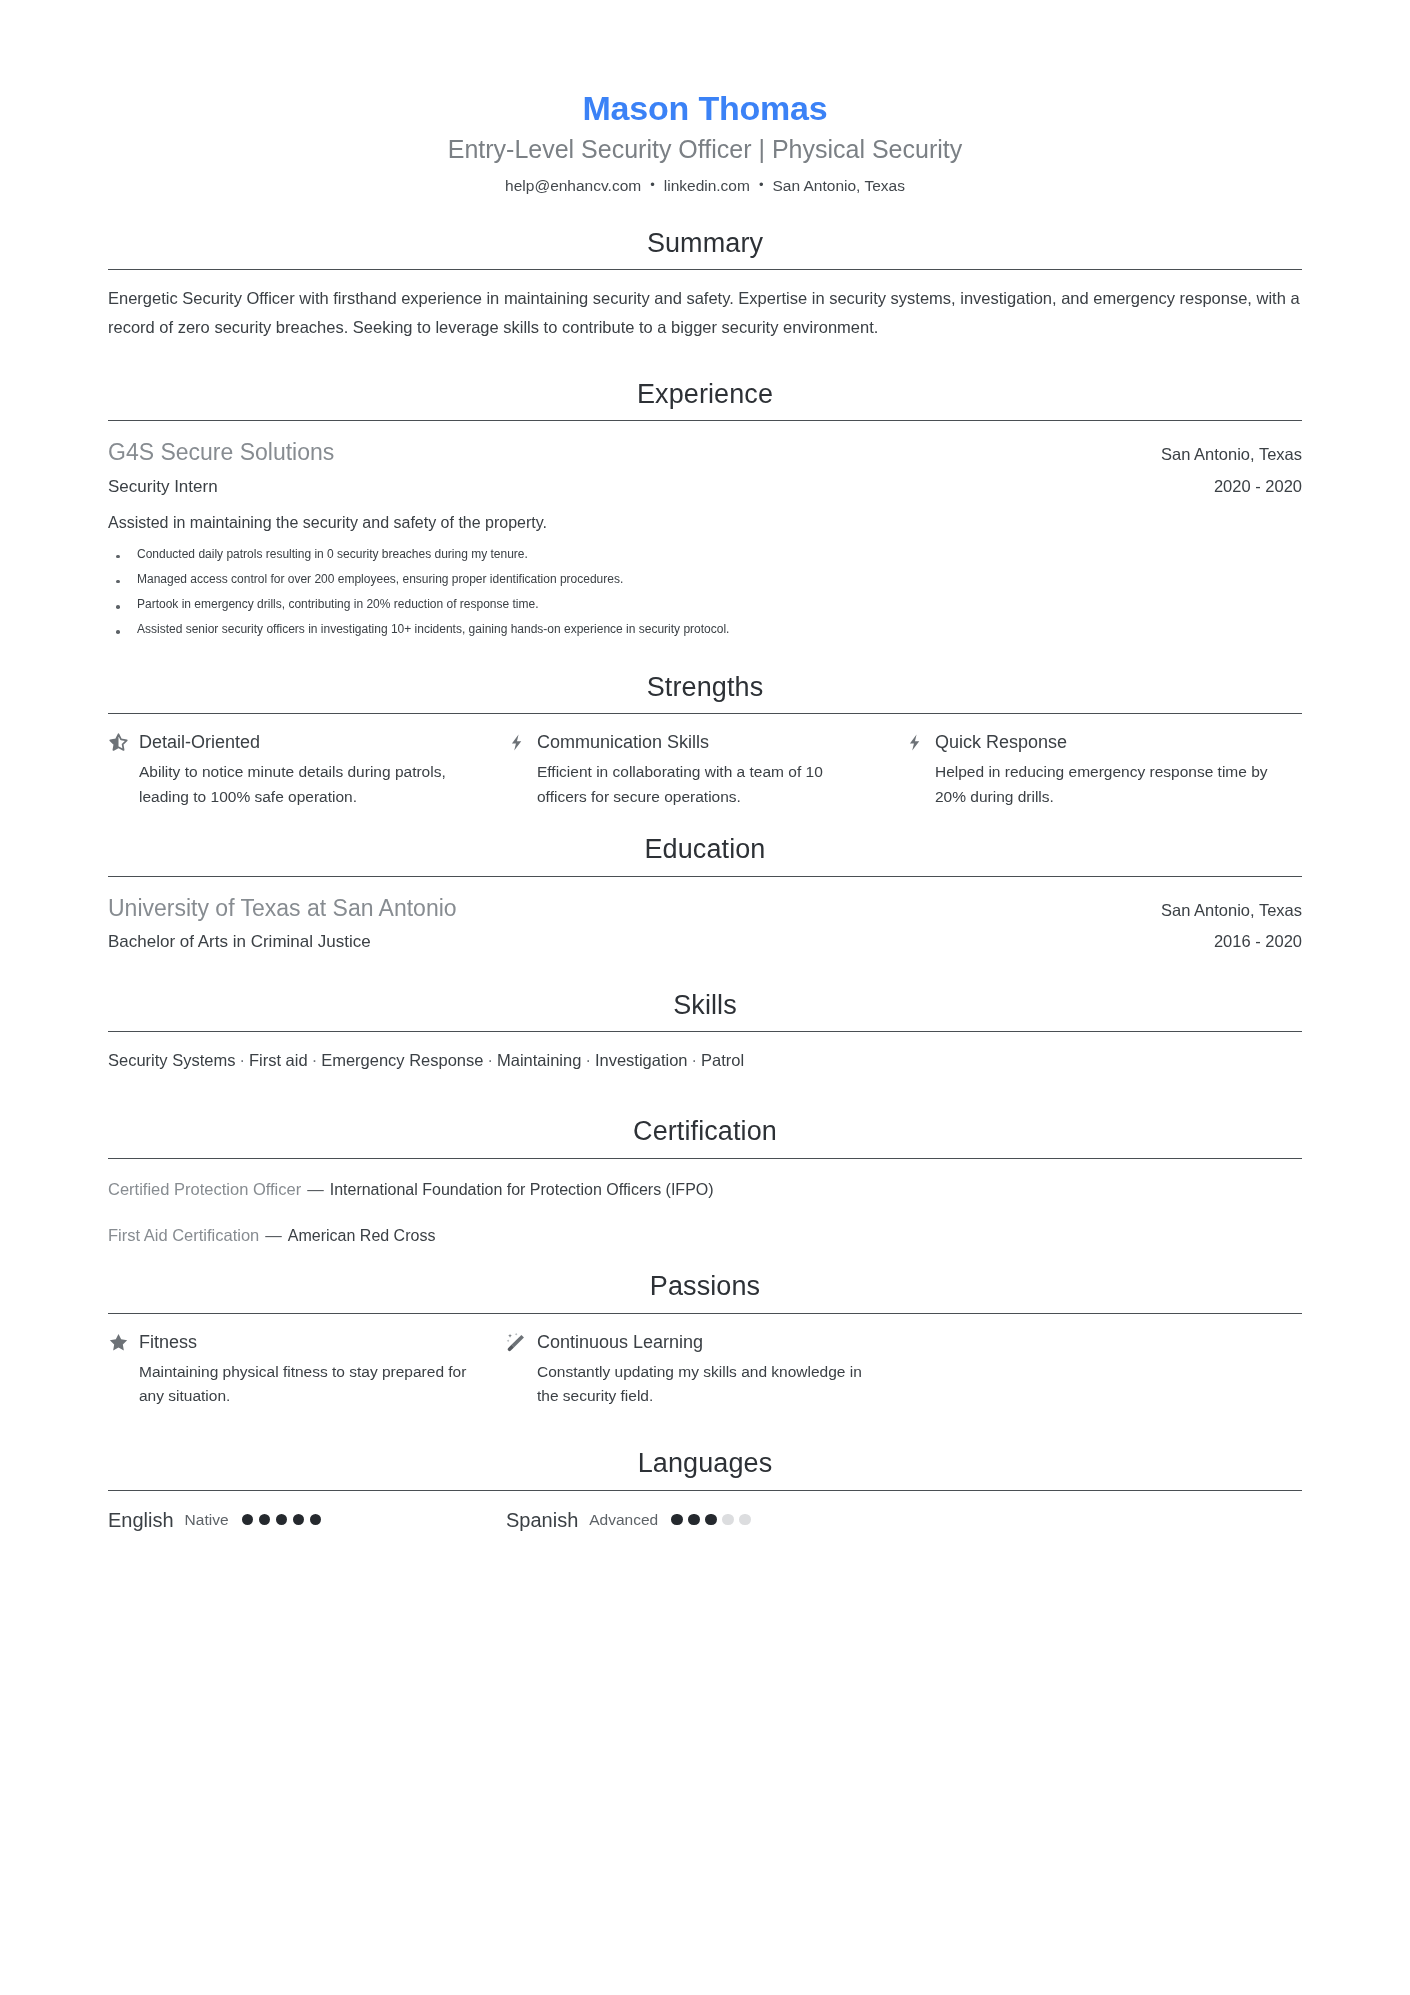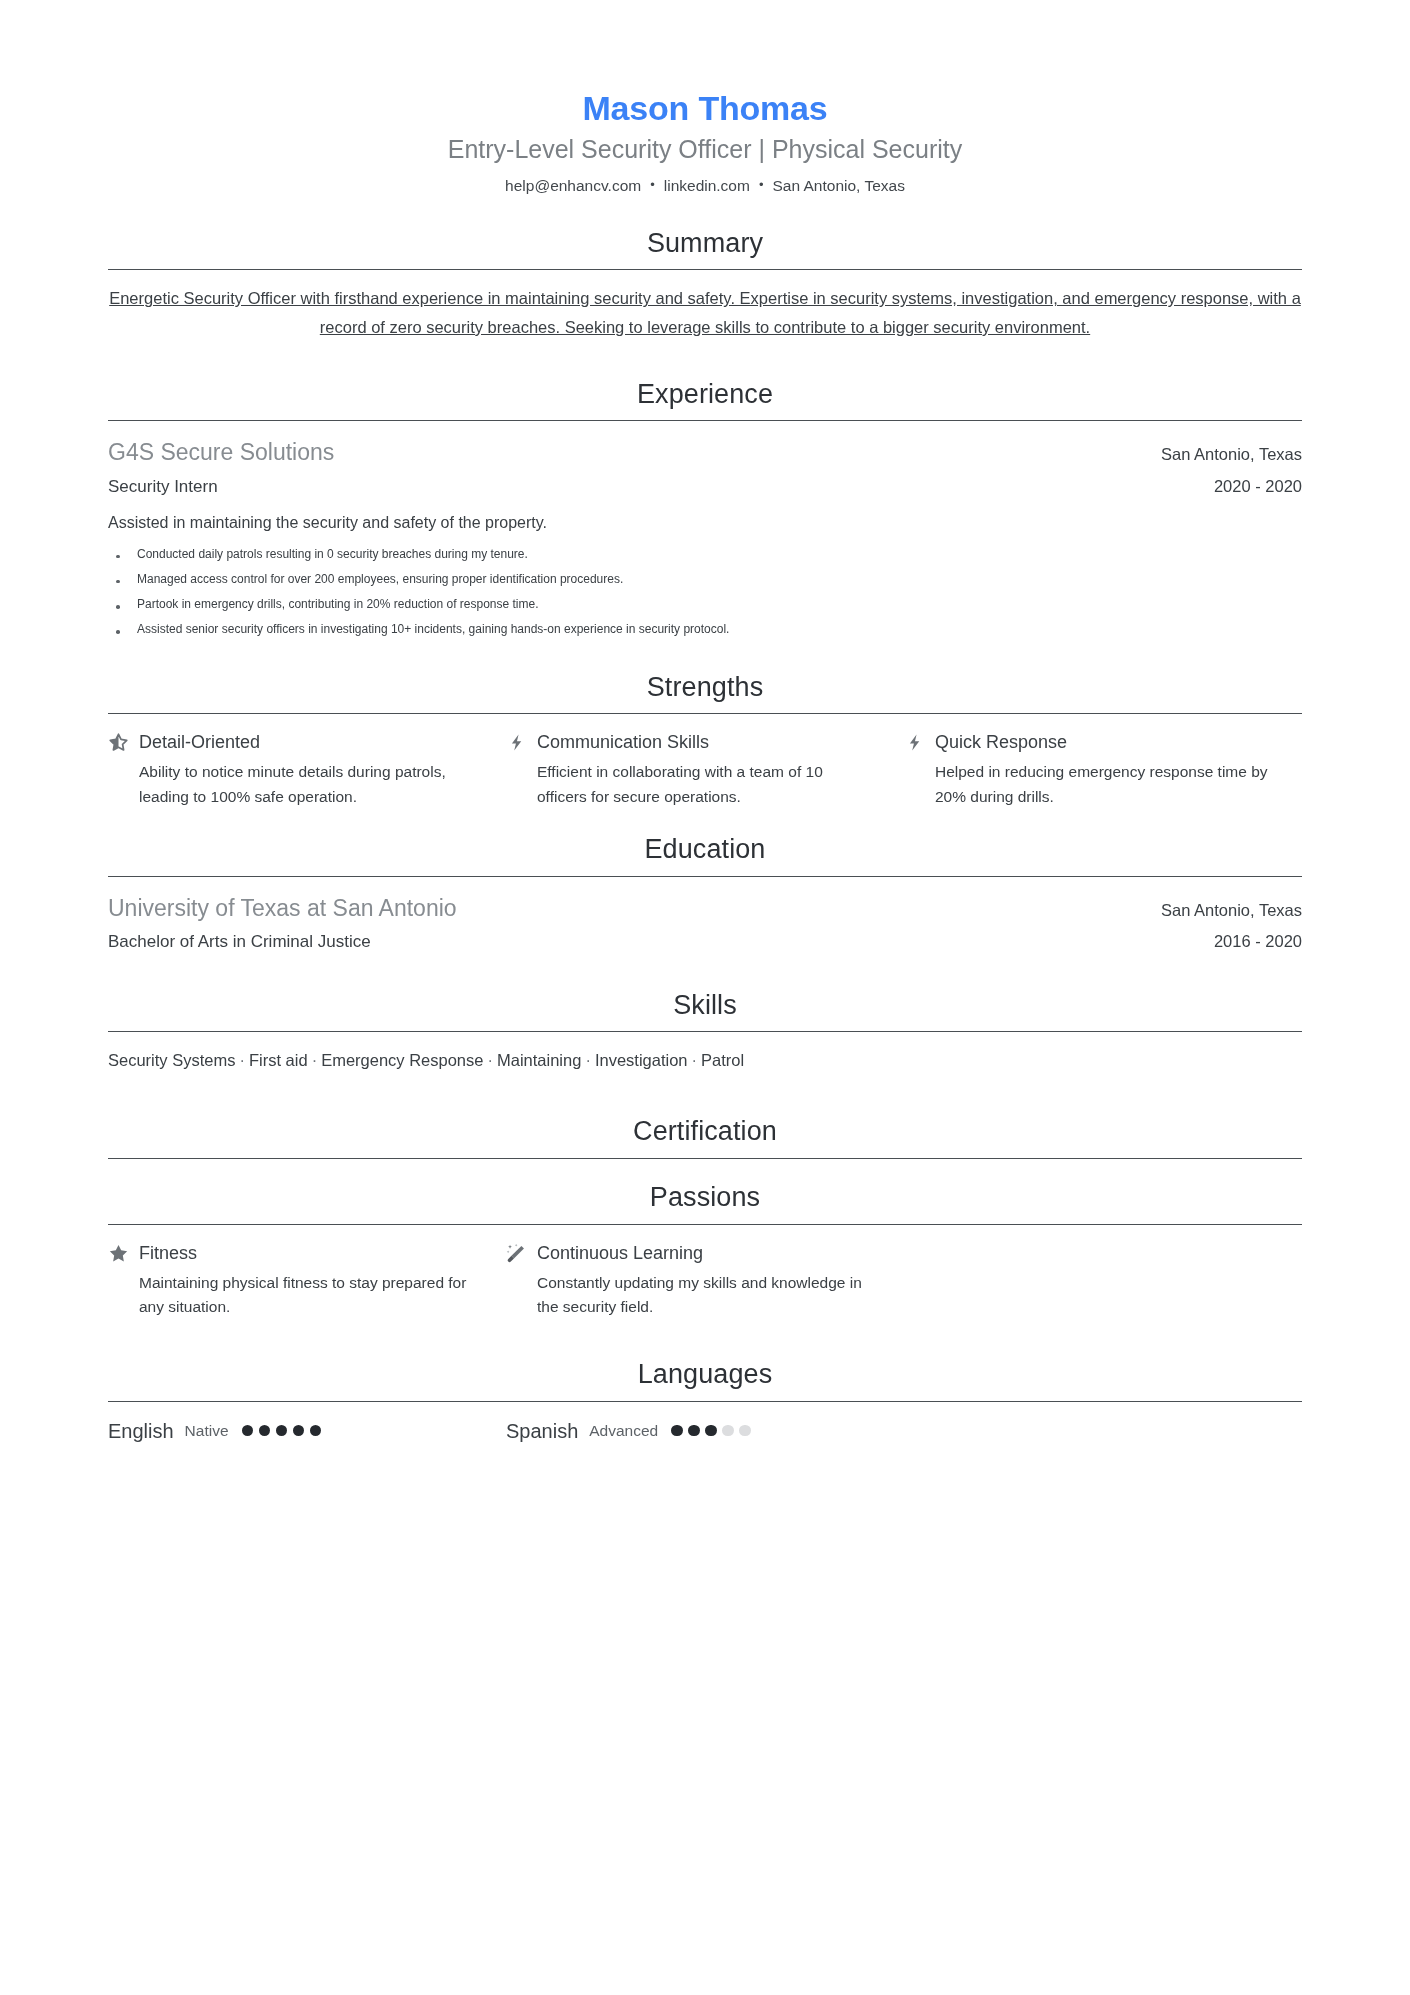--- a/index.html
+++ b/index.html
@@ -76,22 +76,21 @@
     border-top: 1.6px solid #4a4f54;
     margin-top: 9px;
   }
   .section-body { padding-top: 14px; }
 
   
   .summary-text {
     font-size: 16.5px;
     line-height: 1.74;
     color: #3b4045;
-    text-align: center;
-    text-decoration: underline;
+    text-align: left;
   }
 
   
   .entry { margin-bottom: 2px; }
   .entry-row {
     display: flex;
     align-items: baseline;
     justify-content: space-between;
   }
   .entry-left { flex: 1 1 auto; min-width: 0; }
@@ -375,20 +374,24 @@
       <div class="section-title">Skills</div>
       <div class="section-rule"></div>
       <div class="section-body" style="padding-top:16px;">
         <div class="skills-line" id="skills-line"><span>Security Systems</span><span class="skill-sep">·</span><span>First aid</span><span class="skill-sep">·</span><span>Emergency Response</span><span class="skill-sep">·</span><span>Maintaining</span><span class="skill-sep">·</span><span>Investigation</span><span class="skill-sep">·</span><span>Patrol</span></div>
       </div>
     </div>
 
     <div class="section" style="margin-top:42px;">
       <div class="section-title">Certification</div>
       <div class="section-rule"></div>
+      <div class="section-body" style="padding-top:18px;" id="certification-list">
+          <div class="cert-row"><span class="cert-name">Certified Protection Officer</span><span class="cert-dash">—</span><span class="cert-issuer">International Foundation for Protection Officers (IFPO)</span></div>
+          <div class="cert-row"><span class="cert-name">First Aid Certification</span><span class="cert-dash">—</span><span class="cert-issuer">American Red Cross</span></div>
+        </div>
     </div>
 
     <div class="section" style="margin-top:22px;">
       <div class="section-title">Passions</div>
       <div class="section-rule"></div>
       <div class="section-body grid-2" id="passions-grid" style="padding-top:16px;">
           <div class="grid-cell">
             <div class="item-head">
               <span class="item-icon">
                 <svg width="21" height="21" viewBox="0 0 24 24">

